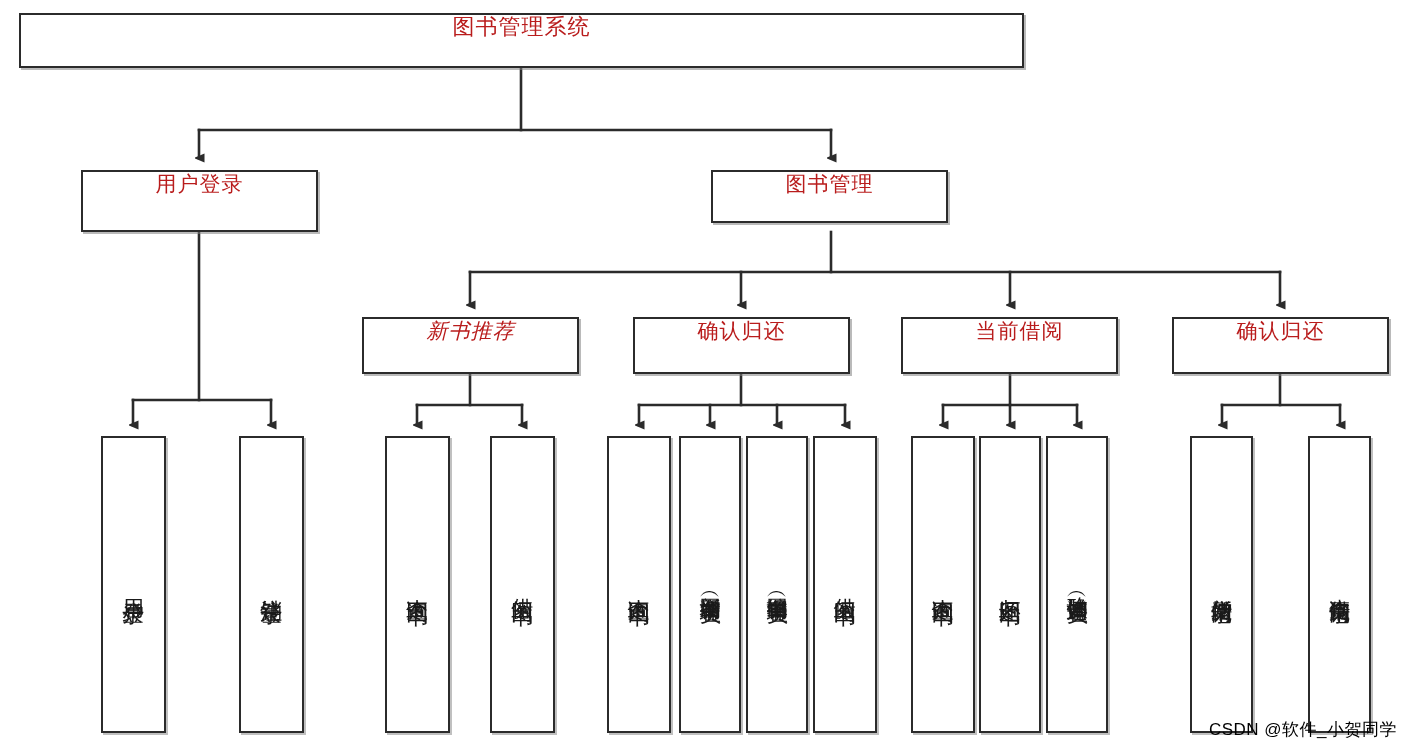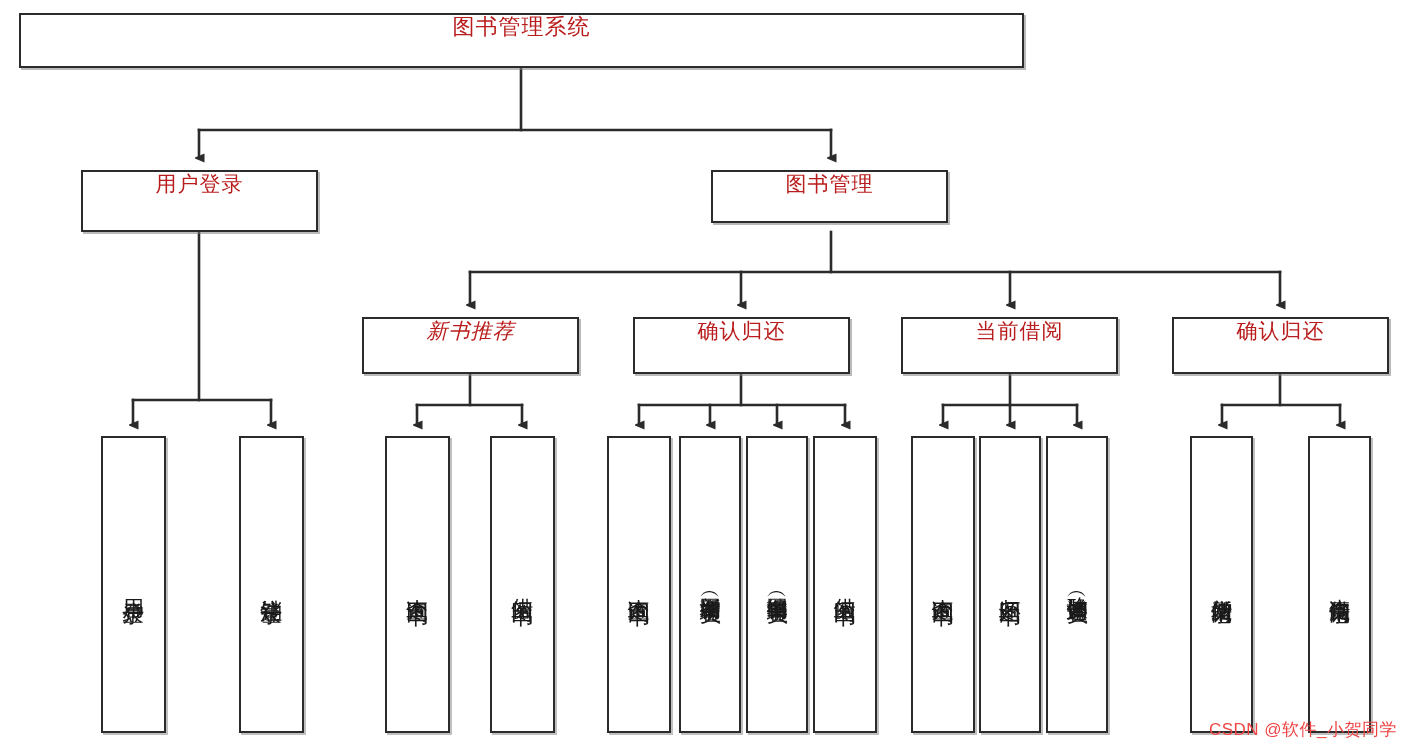--- a/index.html
+++ b/index.html
@@ -55,21 +55,21 @@
     color:#1a1a1a;
     white-space:nowrap;
   }
   .leaf.tall .vlabel{font-size:21px;letter-spacing:1px;}
 
   .watermark{
     position:absolute;
     right:8px;
     bottom:6px;
     font-size:17px;
-    color:#ef4444;
+    color:#000000;
     letter-spacing:.5px;
     white-space:nowrap;
     pointer-events:none;
   }
 </style>
 </head>
 <body>
 
 <div id="stage">
 

